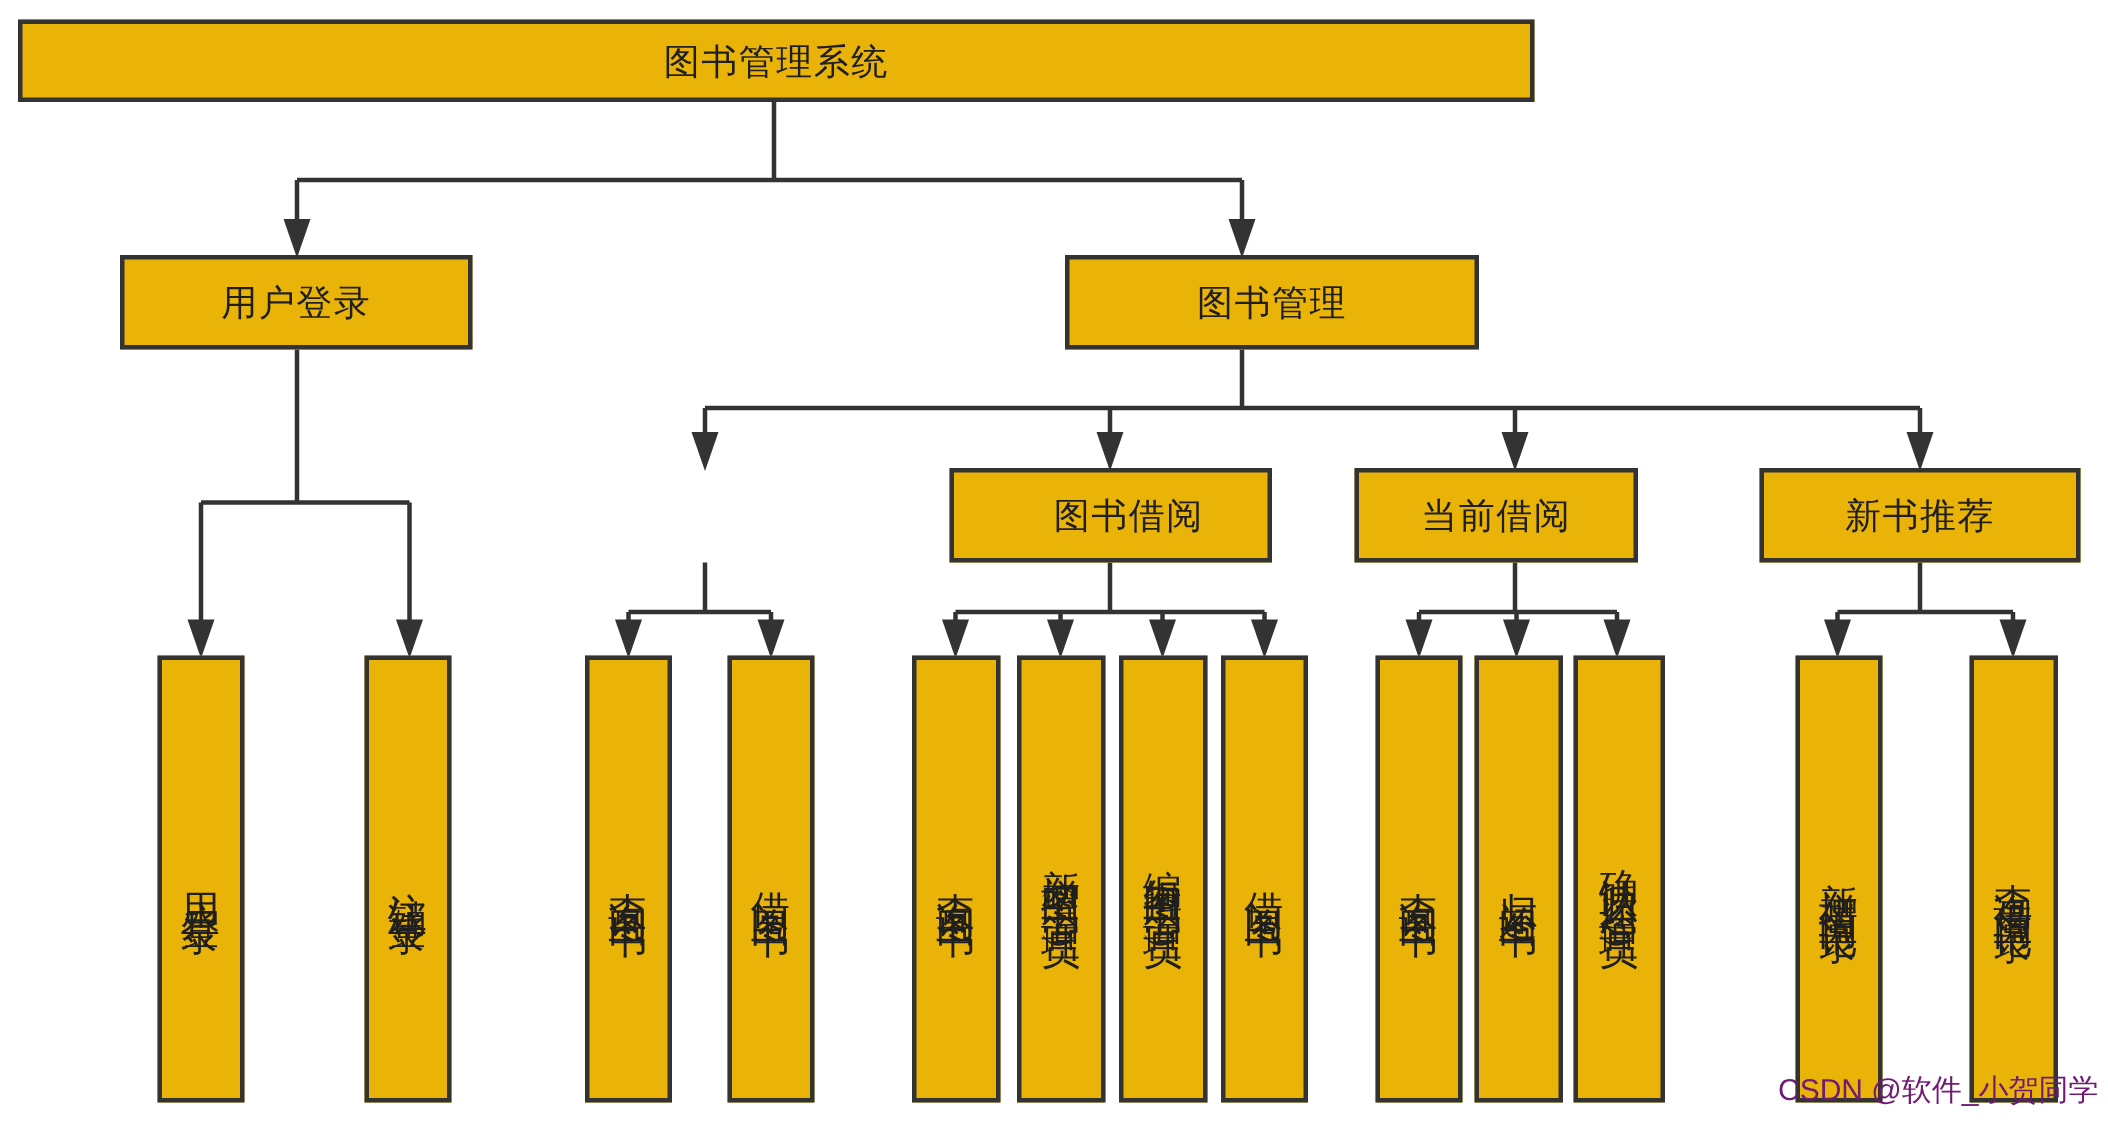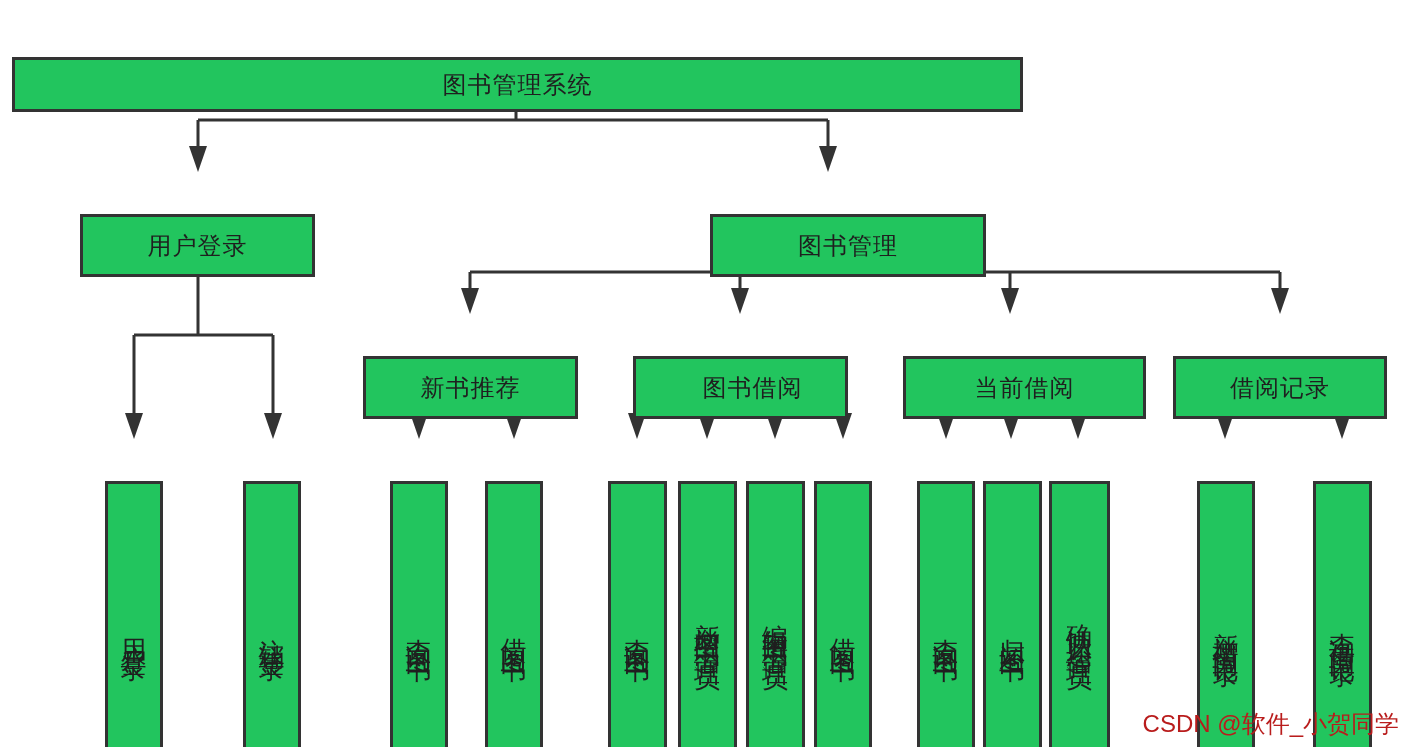--- a/index.html
+++ b/index.html
@@ -12,47 +12,46 @@
     color: #1f1f1f;
     overflow: hidden;
   }
   svg.connectors {
     position: absolute;
     left: 0; top: 0;
     width: 1405px; height: 747px;
   }
   .node {
     position: absolute;
-    background: #22c55e;
+    background: #eab308;
     border: 3px solid #333333;
     box-sizing: border-box;
     display: flex;
     align-items: center;
     justify-content: center;
-    margin-top: 44px;
   }
   .node.h span {
     font-size: 24px;
     letter-spacing: 1px;
     white-space: nowrap;
   }
   .node.v span {
     writing-mode: vertical-rl;
     text-orientation: mixed;
     font-size: 26px;
     line-height: 1;
     letter-spacing: 6px;
     max-height: 100%;
   }
   .watermark {
     position: absolute;
     right: 6px;
     bottom: 7px;
-    font-size: 24px;
-    color: #b91c1c;
+    font-size: 20px;
+    color: #701a75;
     z-index: 5;
     white-space: nowrap;
   }
 </style>
 </head>
 <body>
 
 <div class="stage">
 
   <svg class="connectors" viewBox="0 0 1405 747" aria-hidden="true">
@@ -92,31 +91,28 @@
     <span>图书管理系统</span>
   </div>
 
   <div class="node h" style="left:80px; top:170px; width:235px; height:63px;">
     <span>用户登录</span>
   </div>
   <div class="node h" style="left:710px; top:170px; width:276px; height:63px;">
     <span>图书管理</span>
   </div>
 
-  <div class="node h" style="left:363px; top:312px; width:215px; height:63px;">
-    <span>新书推荐</span>
-  </div>
   <div class="node h" style="left:633px; top:312px; width:215px; height:63px;padding-left:24px;">
     <span>图书借阅</span>
   </div>
-  <div class="node h" style="left:903px; top:312px; width:243px; height:63px;">
+  <div class="node h" style="left:903px; top:312px; width:189px; height:63px;">
     <span>当前借阅</span>
   </div>
   <div class="node h" style="left:1173px; top:312px; width:214px; height:63px;">
-    <span>借阅记录</span>
+    <span>新书推荐</span>
   </div>
 
   <div class="node v" style="left:105px; top:437px; width:58px; height:298px;">
     <span>用户登录</span>
   </div>
   <div class="node v" style="left:243px; top:437px; width:58px; height:298px;">
     <span>注销登录</span>
   </div>
 
   <div class="node v" style="left:390px; top:437px; width:58px; height:298px;">

